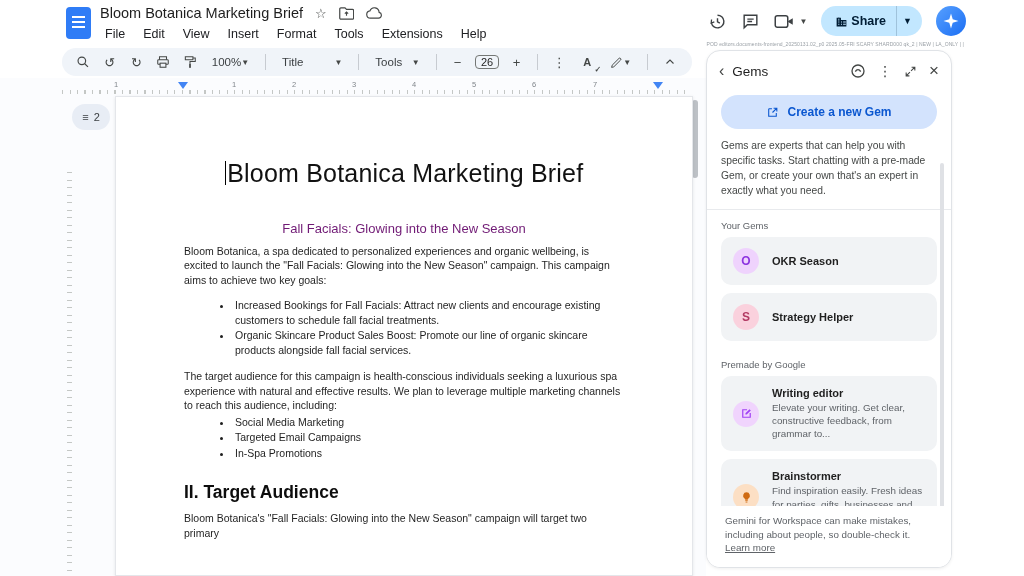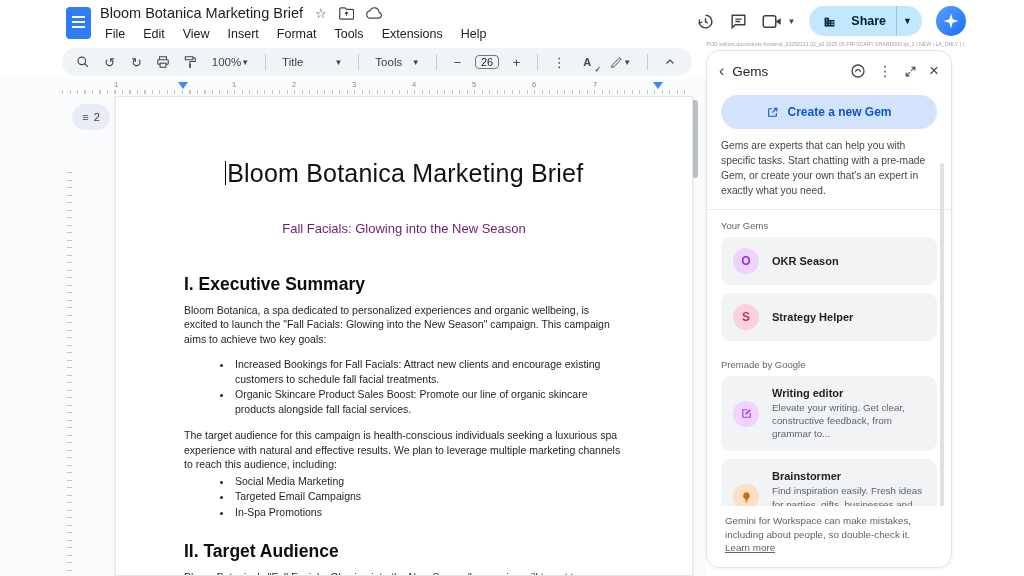--- a/index.html
+++ b/index.html
@@ -12,21 +12,21 @@
   .docs-logo { position:absolute; left:66px; top:7px; width:25px; height:32px; background:#2f7cf6; border-radius:4px; display:flex; align-items:center; justify-content:center; }
   .docs-logo .lines { width:13px; height:14px; background:repeating-linear-gradient(to bottom,#fff 0 2px,transparent 2px 5px); }
   .title-row { position:absolute; left:100px; top:5px; display:flex; align-items:center; gap:12px; }
   .doc-title { font-size:14.5px; color:#1f1f1f; }
   .tb-ico { color:#444746; font-size:13px; line-height:1; display:inline-flex; align-items:center; }
   .menubar { position:absolute; left:98px; top:26px; display:flex; gap:4px; }
   .menubar span { font-size:12.5px; color:#202124; padding:1px 7px; border-radius:4px; cursor:default; }
   .top-actions { position:absolute; right:58px; top:6px; display:flex; align-items:center; gap:14px; }
   .action-ico { color:#3c4043; display:inline-flex; align-items:center; }
   .share-btn { display:flex; align-items:center; background:#c2e7ff; color:#001d35; border-radius:16px; height:30px; font-size:12.5px; font-weight:bold; overflow:hidden; }
-  .share-main { display:flex; align-items:center; gap:15px; padding:0 10px 0 14px; }
+  .share-main { display:flex; align-items:center; gap:3px; padding:0 10px 0 14px; }
   .share-caret { padding:0 10px 0 6px; border-left:1px solid rgba(0,29,53,.18); height:100%; display:flex; align-items:center; font-size:9px; }
   .gemini-btn { width:30px; height:30px; border-radius:50%; background:linear-gradient(135deg,#57a0ff,#1b6ef3); display:flex; align-items:center; justify-content:center; }
   .debug-text { position:absolute; right:60px; top:41px; font-size:5px; color:#9aa0a6; white-space:nowrap; letter-spacing:.1px; }
 
   
   .toolbar { position:absolute; left:62px; top:48px; width:630px; height:28px; background:#f0f4f9; border-radius:20px; display:flex; align-items:center; padding:0 12px; gap:9px; color:#444746; }
   .toolbar .sep { width:1px; height:16px; background:#c7cbd1; margin:0 3px; }
   .t-ico { display:inline-flex; align-items:center; justify-content:center; width:20px; height:20px; font-size:13px; color:#444746; border-radius:4px; }
   .t-drop { display:flex; align-items:center; font-size:11.5px; color:#3c4043; padding:2px 4px; border-radius:4px; }
   .caret { font-size:8px; color:#444746; }
@@ -238,21 +238,20 @@
     <span class="burger">≡</span>
     <span class="cnt">2</span>
   </div>
 
   <div class="doc-scrollbar"></div>
 
   <div class="page">
     <div class="doc-title-big"><span class="cursor-bar"></span><span>Bloom Botanica Marketing Brief</span></div>
     <div class="doc-subtitle">Fall Facials: Glowing into the New Season</div>
 
-    <div class="h1">I. Executive Summary</div>
     <p class="para">Bloom Botanica, a spa dedicated to personalized experiences and organic wellbeing, is excited to launch the "Fall Facials: Glowing into the New Season" campaign. This campaign aims to achieve two key goals:</p>
     <ul class="doc-list">
       <li>Increased Bookings for Fall Facials: Attract new clients and encourage existing customers to schedule fall facial treatments.</li>
       <li>Organic Skincare Product Sales Boost:  Promote our line of organic skincare products alongside fall facial services.</li>
     </ul>
     <p class="para gap-para">The target audience for this campaign is health-conscious individuals seeking a luxurious spa experience with natural and effective results. We plan to leverage multiple marketing channels to reach this audience, including:</p>
     <ul class="doc-list" style="margin-top:2px;">
       <li>Social Media Marketing</li>
       <li>Targeted Email Campaigns</li>
       <li>In-Spa Promotions</li>

